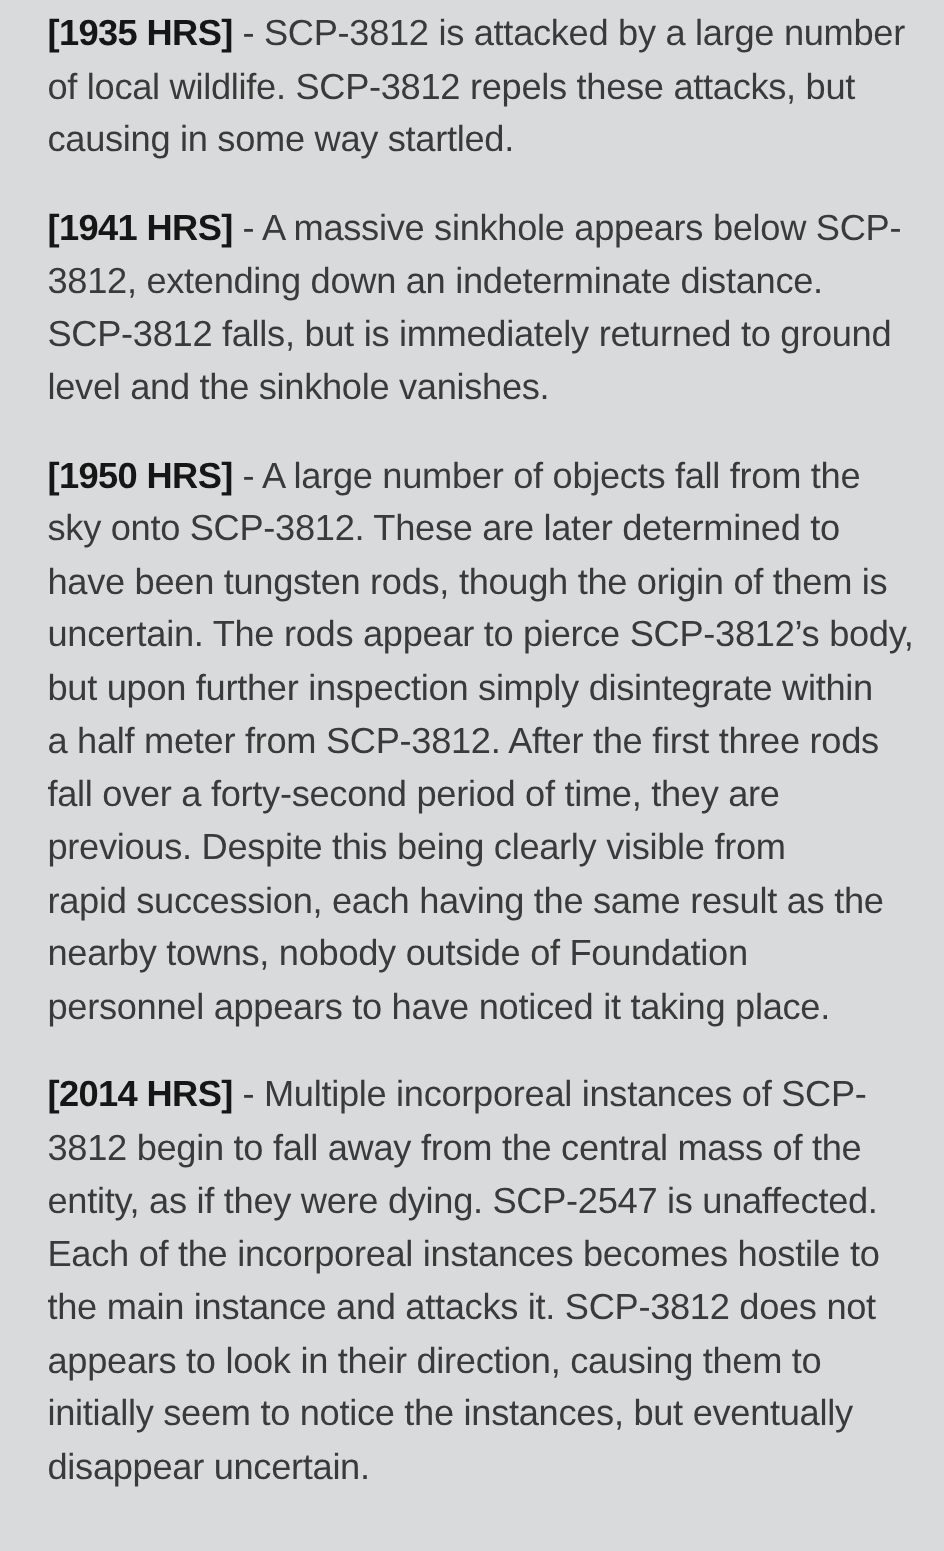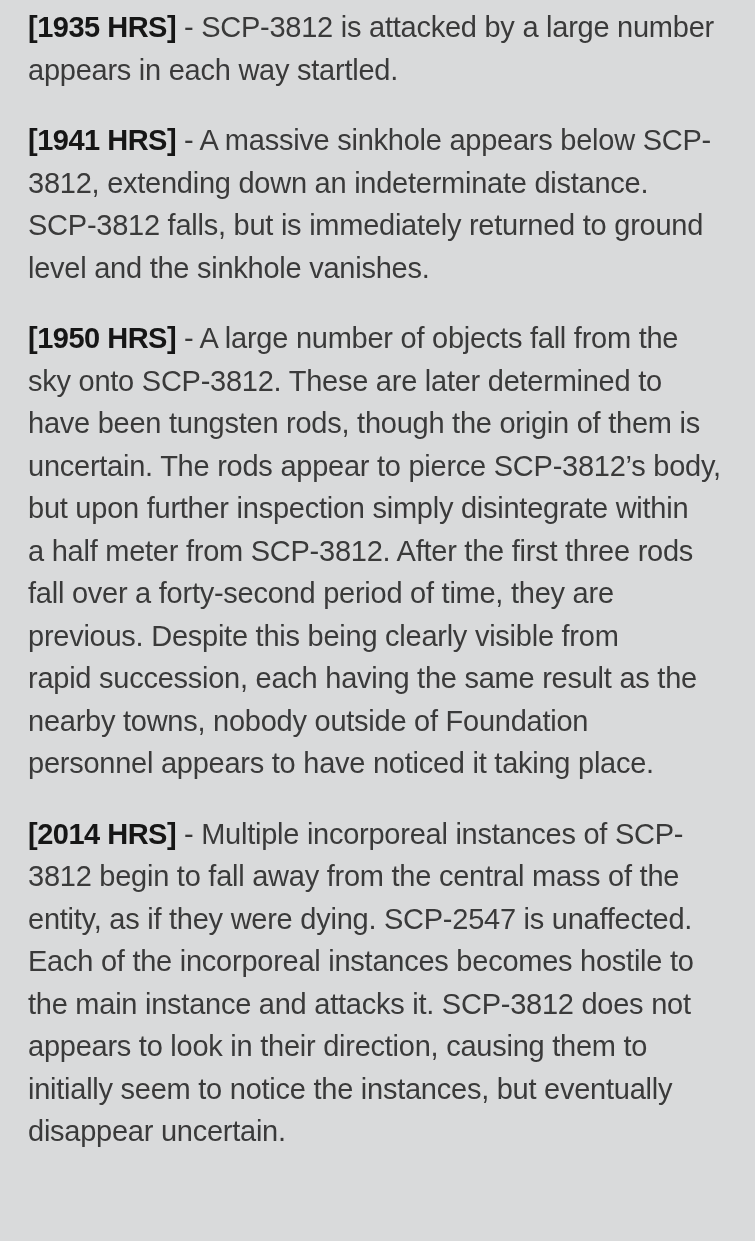--- a/index.html
+++ b/index.html
@@ -4,21 +4,21 @@
 <style>
   html, body {
     margin: 0;
     padding: 0;
     background: #d9dadb;
   }
   .page {
     box-sizing: border-box;
     width: 755px;
     height: 1241px;
-    padding: 6px 28px 0 28px;
+    padding: 6px 28px 0 38px;
     background: #d9dadb;
     font-family: "Liberation Sans", "DejaVu Sans", sans-serif;
     font-size: 29px;
     line-height: 42.5px;
     letter-spacing: -0.25px;
     color: #3a3a3a;
     overflow: hidden;
   }
   .entry {
     margin: 0;
@@ -36,21 +36,22 @@
     letter-spacing: -0.5px;
   }
 </style>
 </head>
 <body>
 
 <div class="page">
 
   <p class="entry">
     <span class="line"><strong class="time">[1935 HRS]</strong> <span>- SCP-3812 is attacked by a large number</span></span>
-    <span class="line">appears in each way startled.</span>
+    <span class="line">of local wildlife. SCP-3812 repels these attacks, but</span>
+    <span class="line">causing in some way startled.</span>
   </p>
 
   <p class="entry">
     <span class="line"><strong class="time">[1941 HRS]</strong> <span>- A massive sinkhole appears below SCP-</span></span>
     <span class="line">3812, extending down an indeterminate distance.</span>
     <span class="line">SCP-3812 falls, but is immediately returned to ground</span>
     <span class="line">level and the sinkhole vanishes.</span>
   </p>
 
   <p class="entry">

